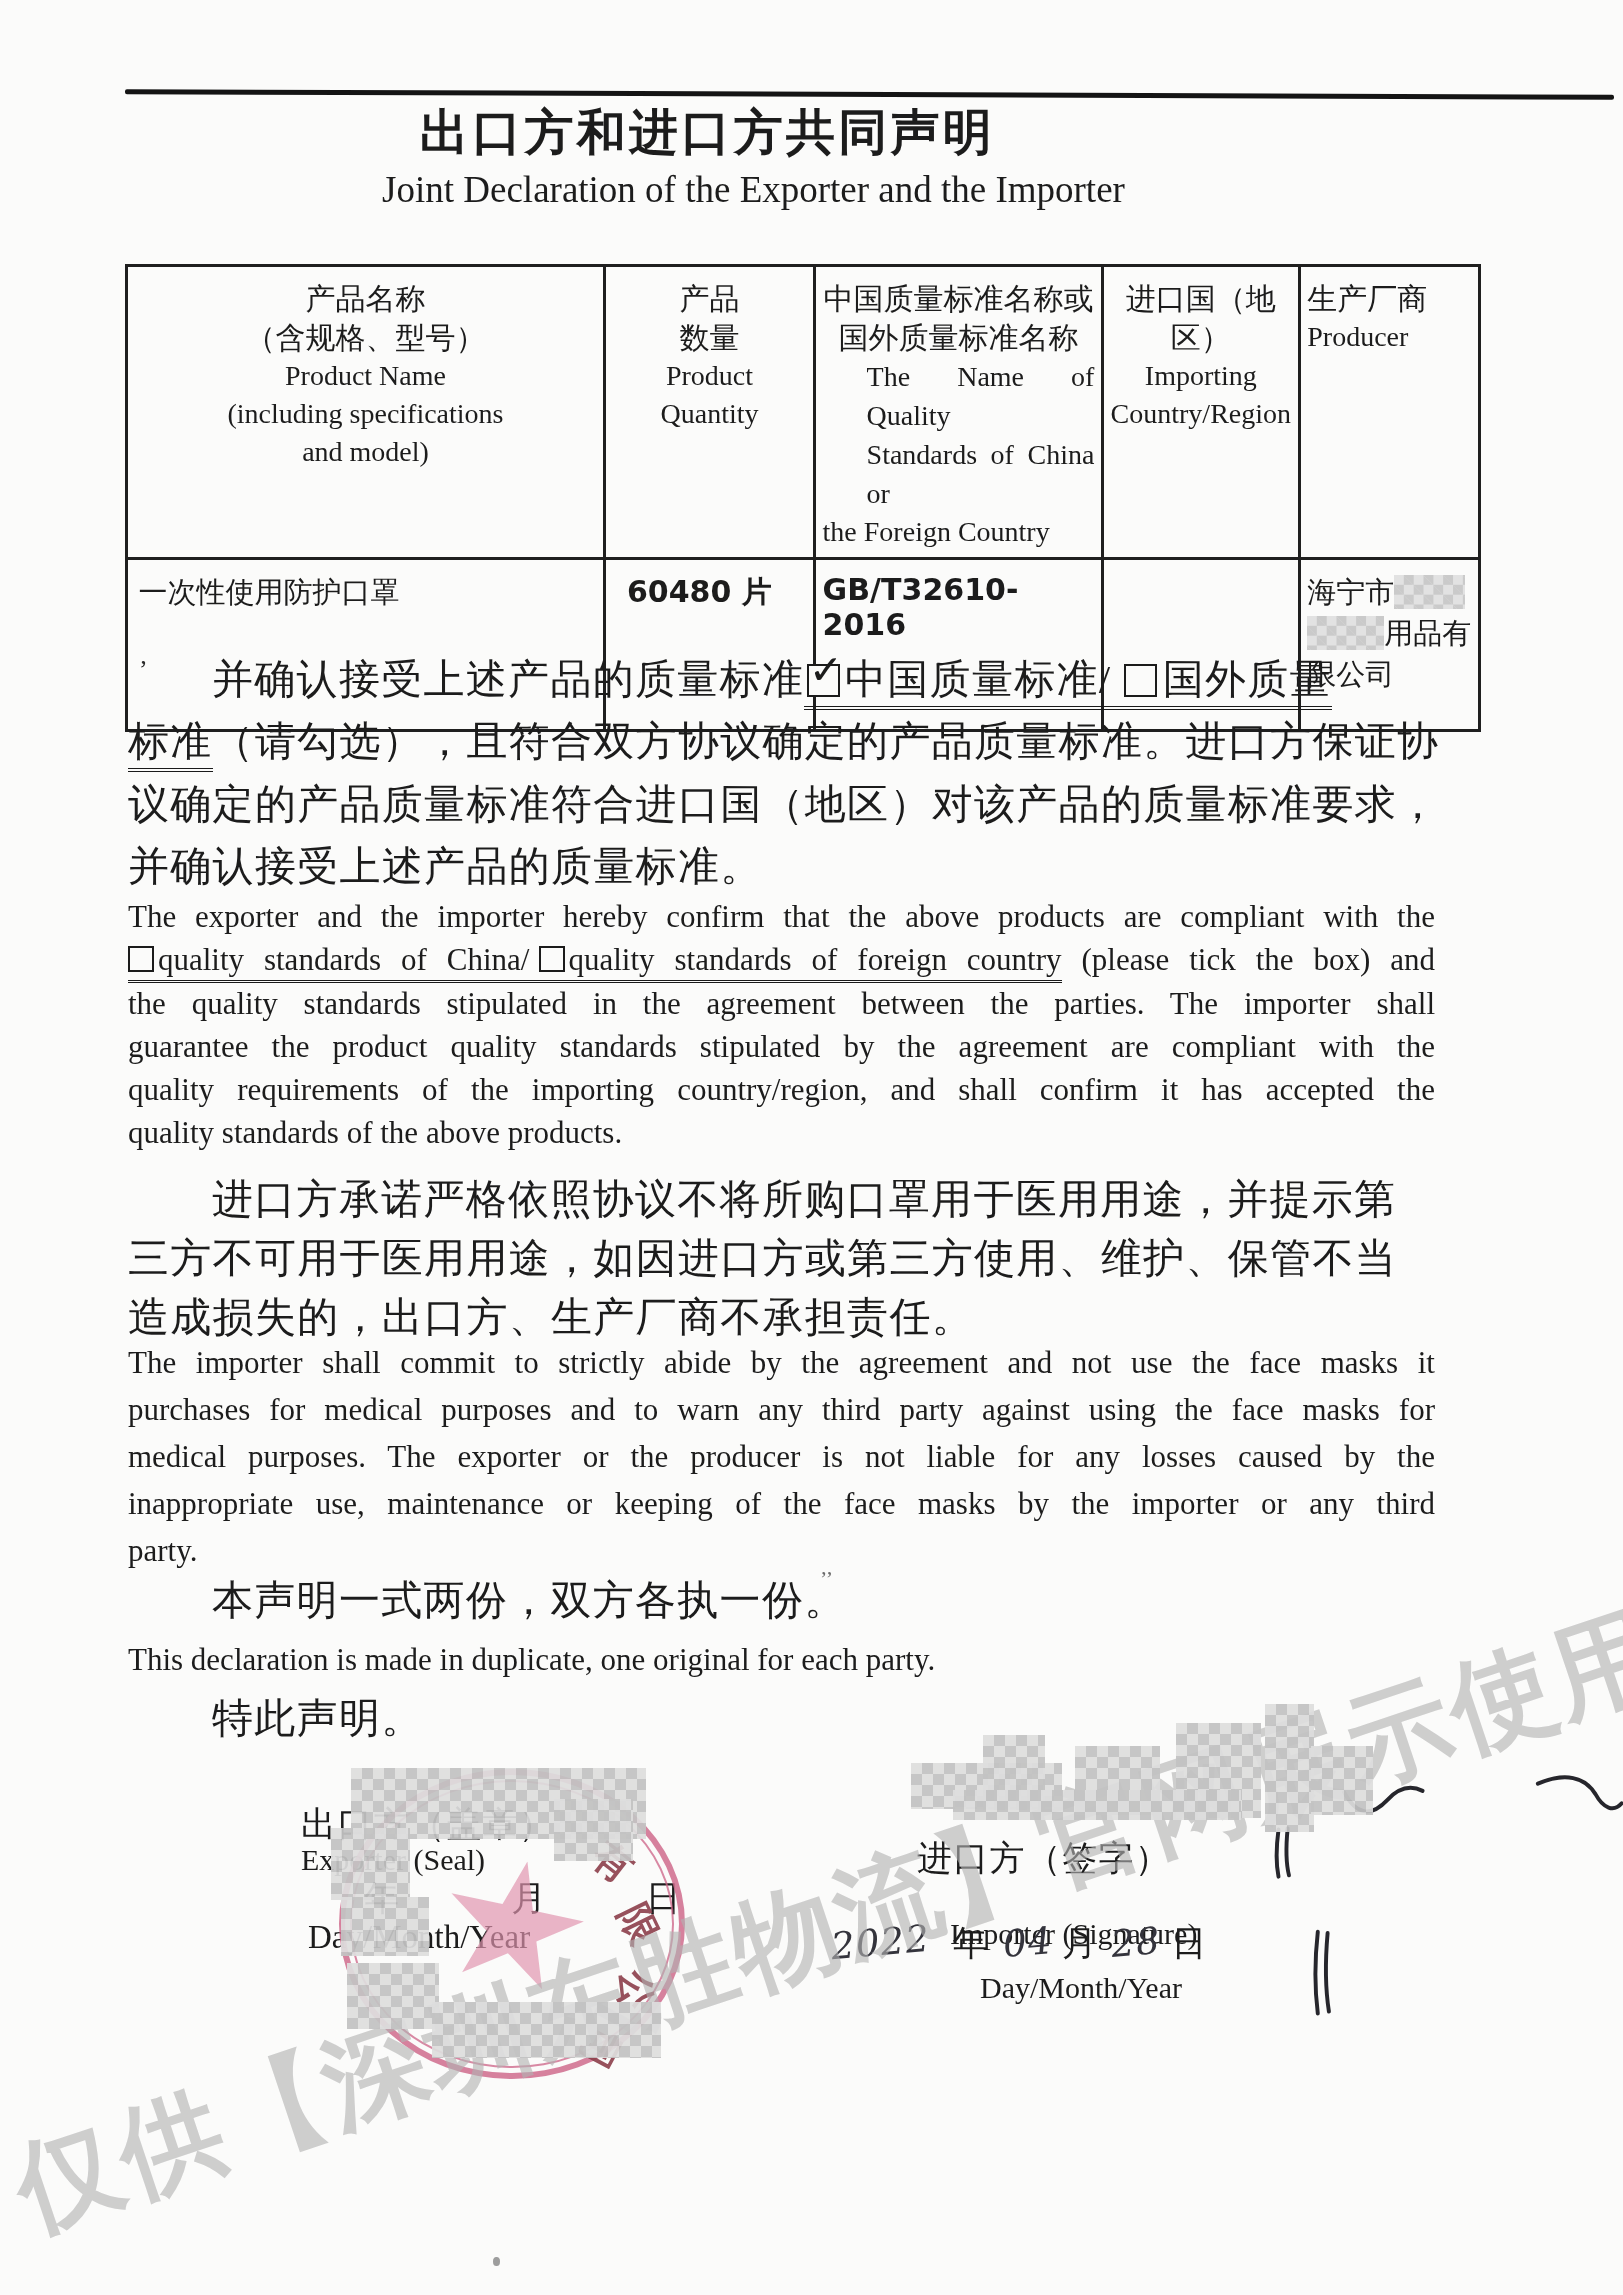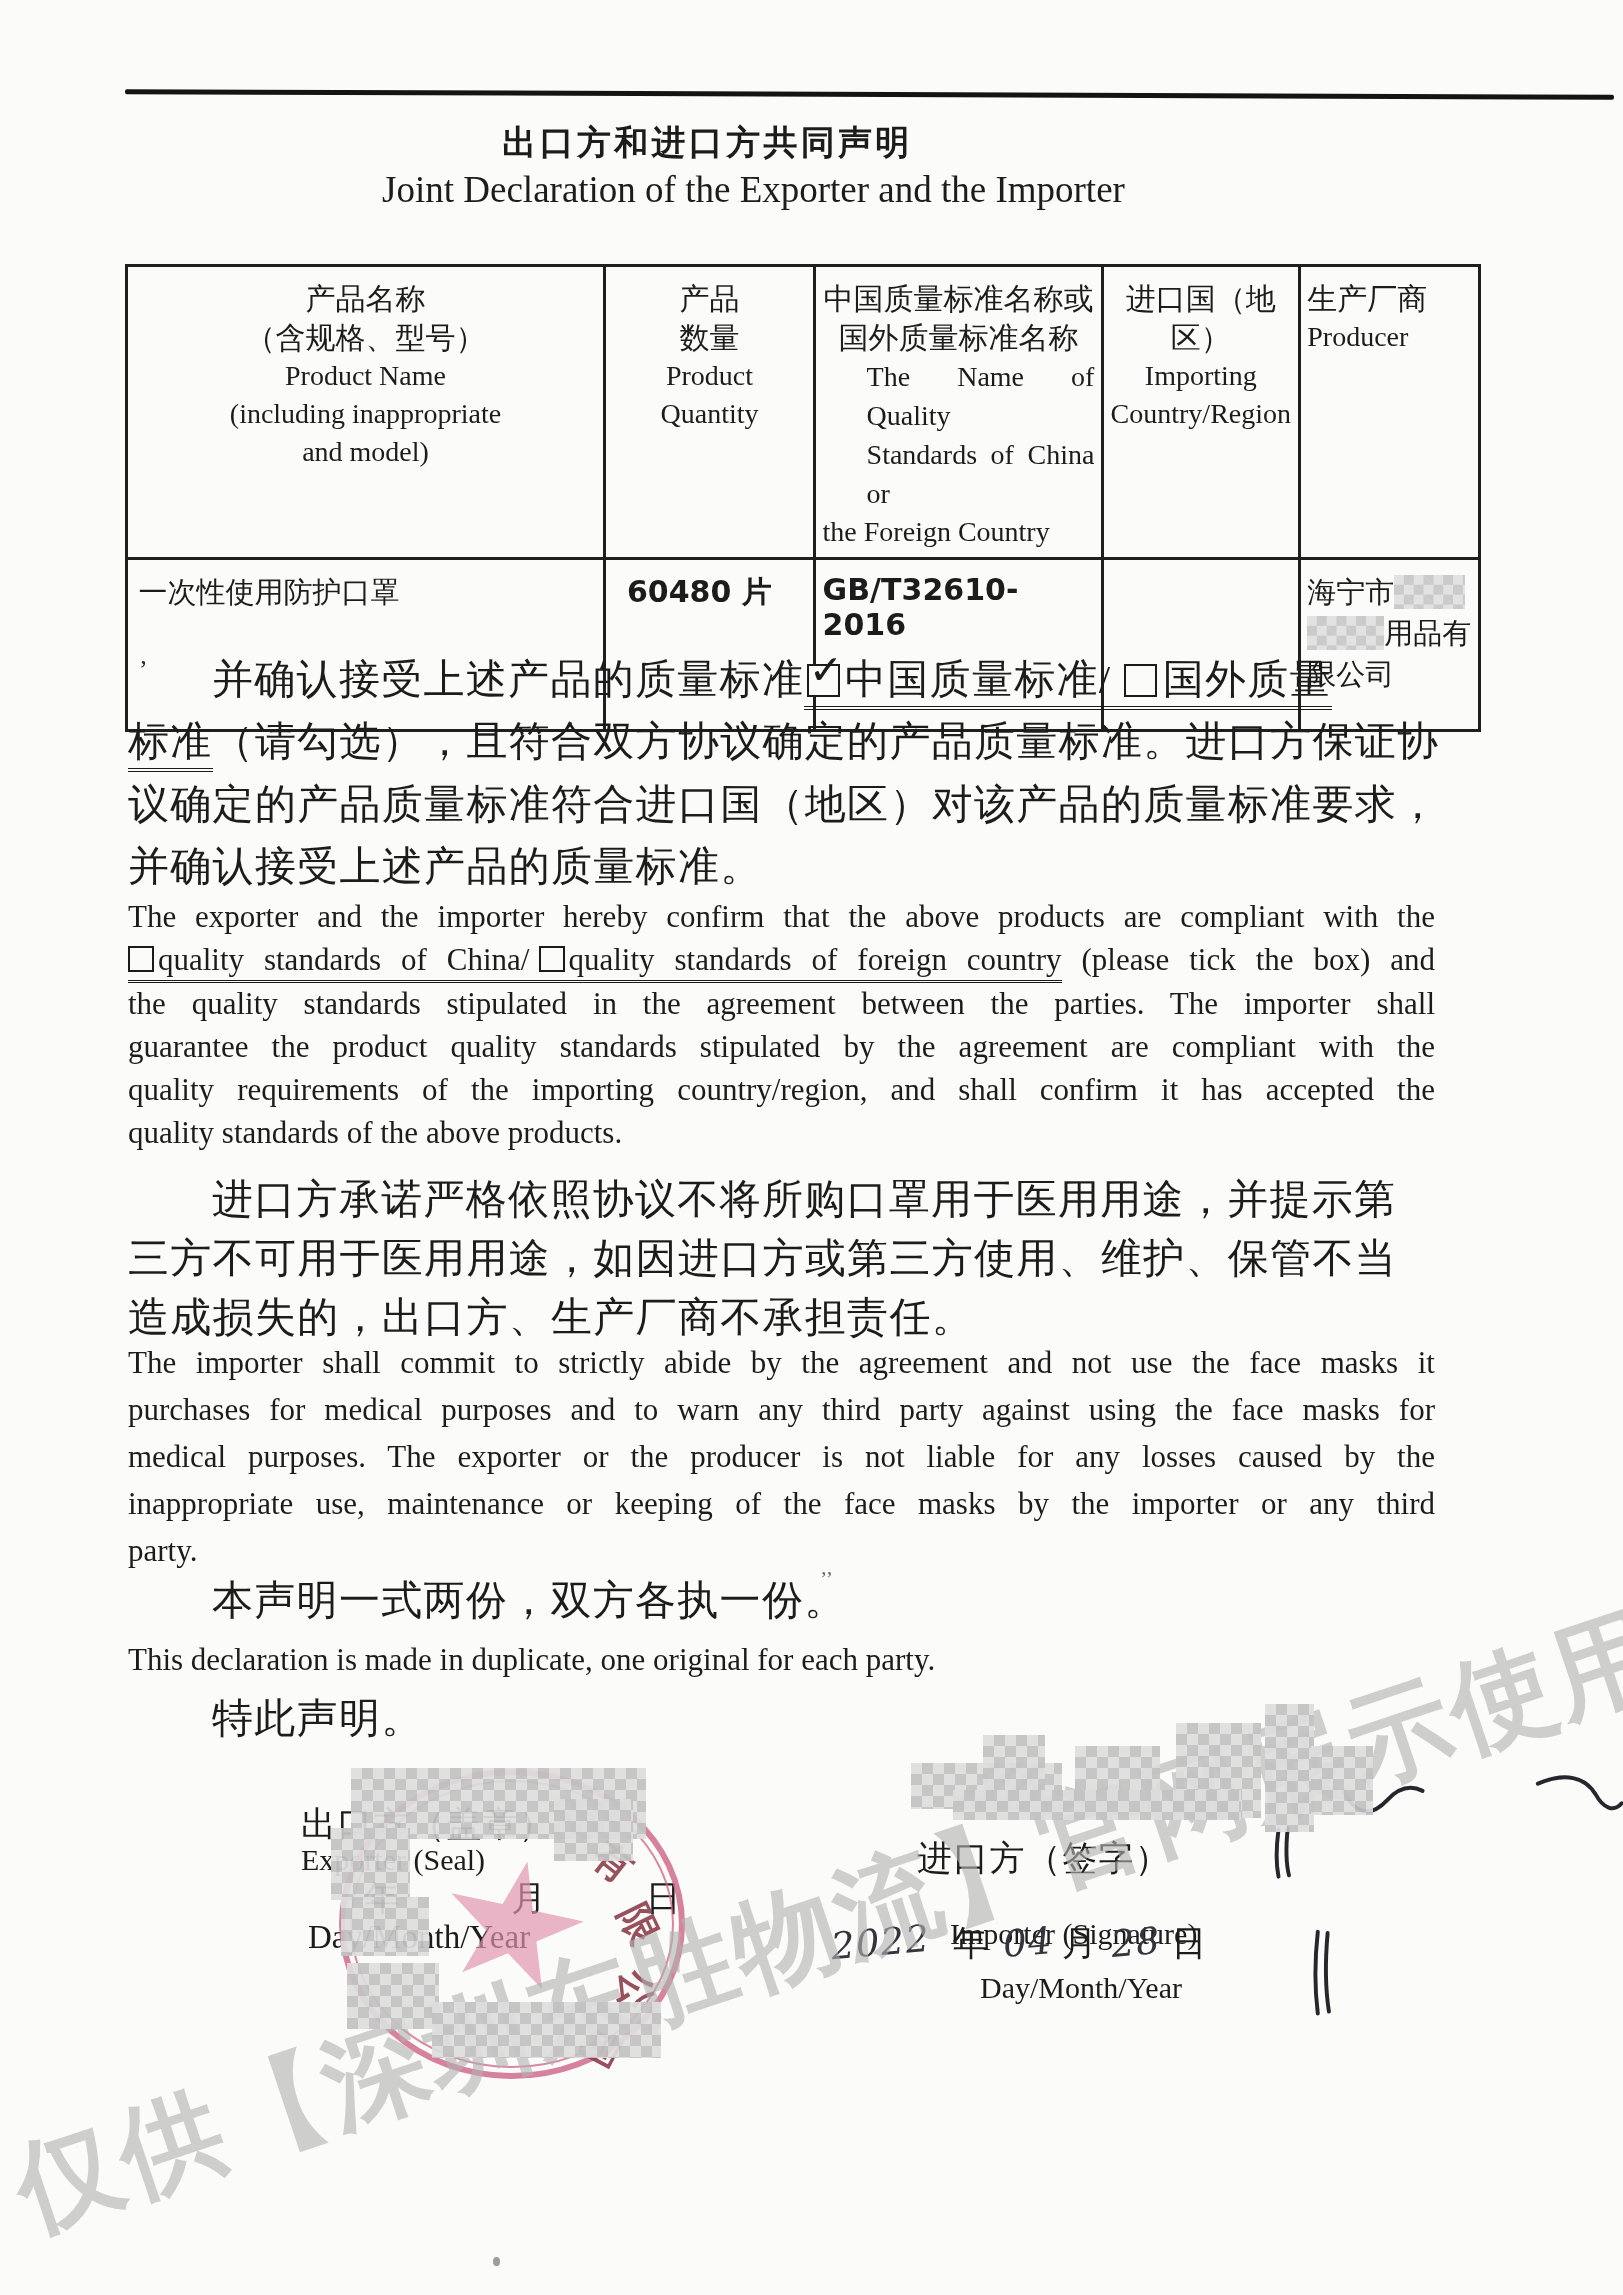--- a/index.html
+++ b/index.html
@@ -2,21 +2,21 @@
 <html style="font-size:10.5px"><head>
 <meta charset="utf-8">
 <style>
   html,body{margin:0;padding:0;background:#e9e9e7;}
   .page{position:relative;width:1624px;height:2295px;background:#fbfbfa;overflow:hidden;
         font-family:"Liberation Serif","DejaVu Serif",serif;color:#1c1c1c;}
   .abs{position:absolute;}
   
   .rule{left:125px;top:92px;width:1489px;height:5.2px;background:#141414;transform:rotate(0.22deg);border-radius:2px;}
   
-  .title-cn{left:0;top:120px;width:1415px;text-align:center;font-size:34px;font-weight:bold;letter-spacing:3.3px;}
+  .title-cn{left:0;top:100px;width:1415px;text-align:center;font-size:49px;font-weight:bold;letter-spacing:3.3px;}
   .title-en{left:0;top:168px;width:1507px;text-align:center;font-size:37px;}
   
   table.decl{position:absolute;left:125px;top:264px;border-collapse:collapse;table-layout:fixed;}
   table.decl td{border:3.3px solid #1f1f1f;vertical-align:top;padding:11.8px 6.6px 6.6px 6.6px;overflow:hidden;}
   .hline{font-size:30px;line-height:39px;text-align:center;}
   .hline-en{font-size:28px;line-height:38px;text-align:center;}
   .hjust{font-size:28px;line-height:39px;text-align:justify;text-align-last:justify;margin-left:44px;}
   .cellval{font-family:"DejaVu Sans","Liberation Sans",sans-serif;font-weight:bold;font-size:30px;}
   .prodline{font-size:29px;line-height:41px;white-space:nowrap;}
   .pix{display:inline-block;vertical-align:-6.6px;
@@ -79,21 +79,21 @@
         <col style="width:288px">
       <col style="width:193px">
         <col style="width:141px">
     </colgroup>
     <tbody>
         <tr style="height:197px;">
       <td>
         <div class="hline">产品名称</div>
         <div class="hline">（含规格、型号）</div>
         <div class="hline-en">Product Name</div>
-        <div class="hline-en">(including inappropriate</div>
+        <div class="hline-en">(including specifications</div>
         <div class="hline-en">and model)</div>
       </td>
       <td>
         <div class="hline">产品</div>
         <div class="hline">数量</div>
         <div class="hline-en">Product</div>
         <div class="hline-en">Quantity</div>
       </td>
       <td>
         <div class="hline">中国质量标准名称或</div>

